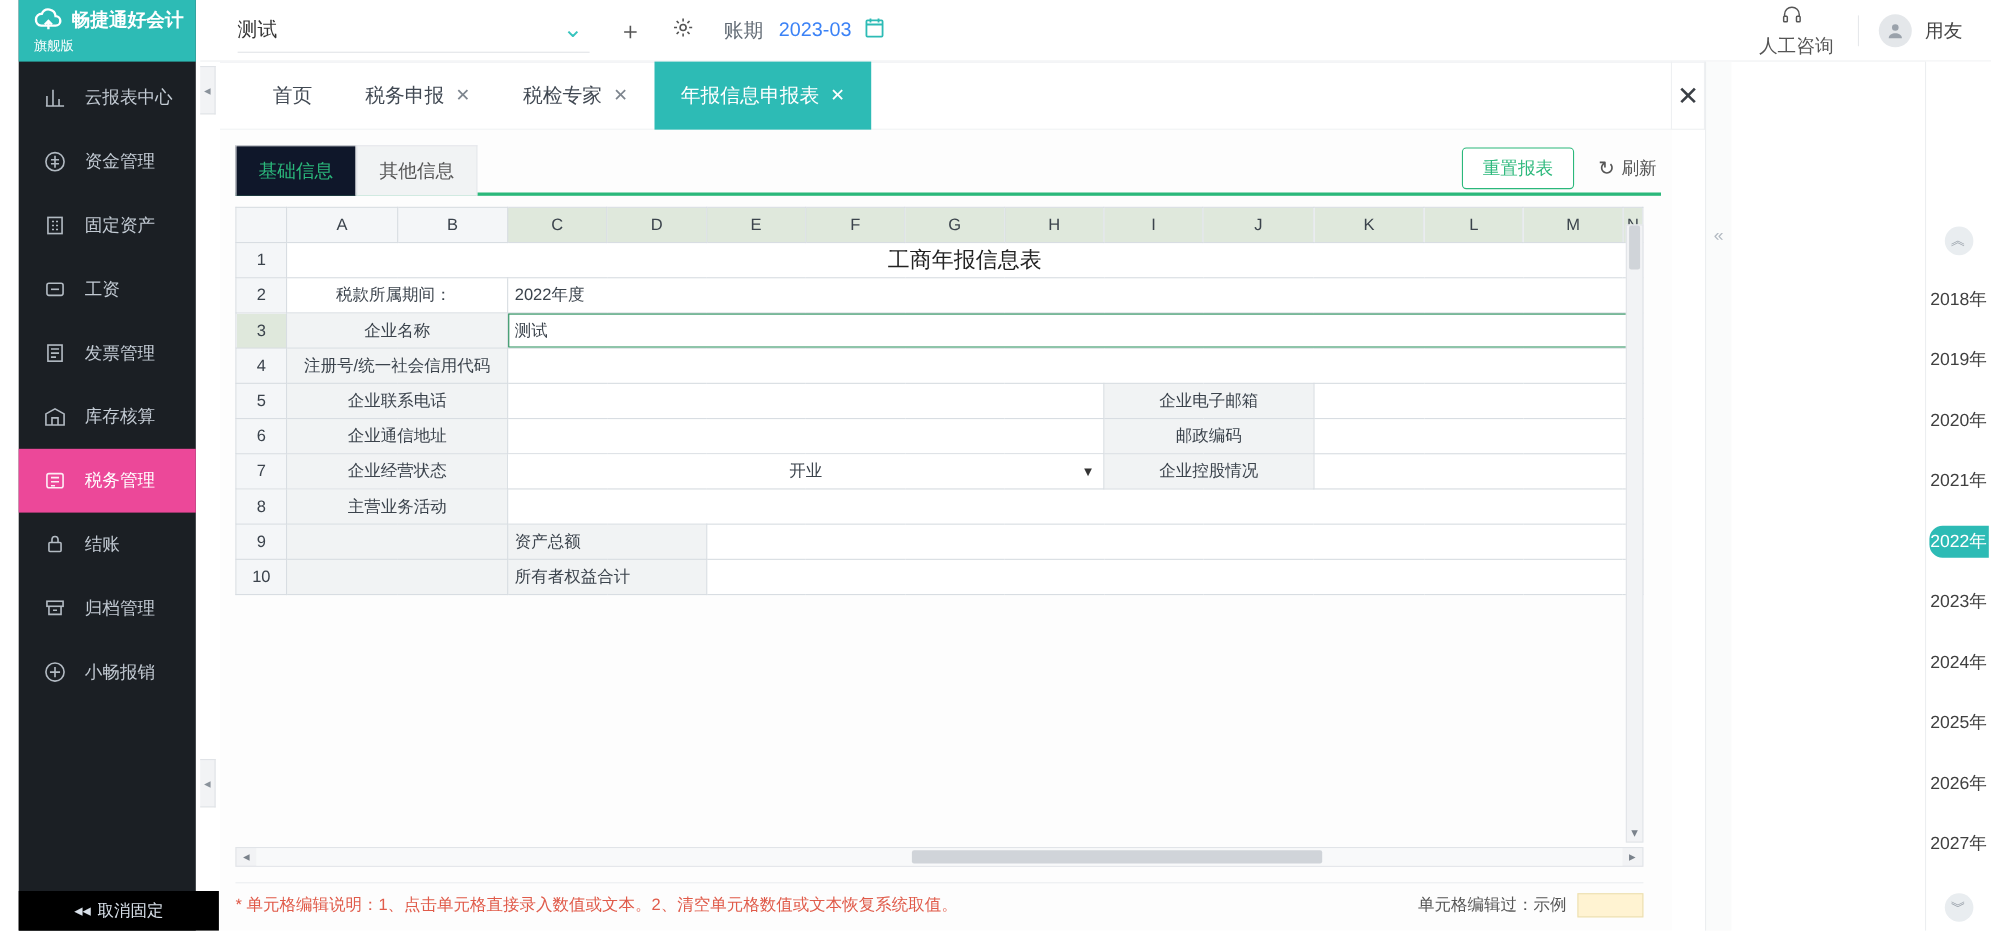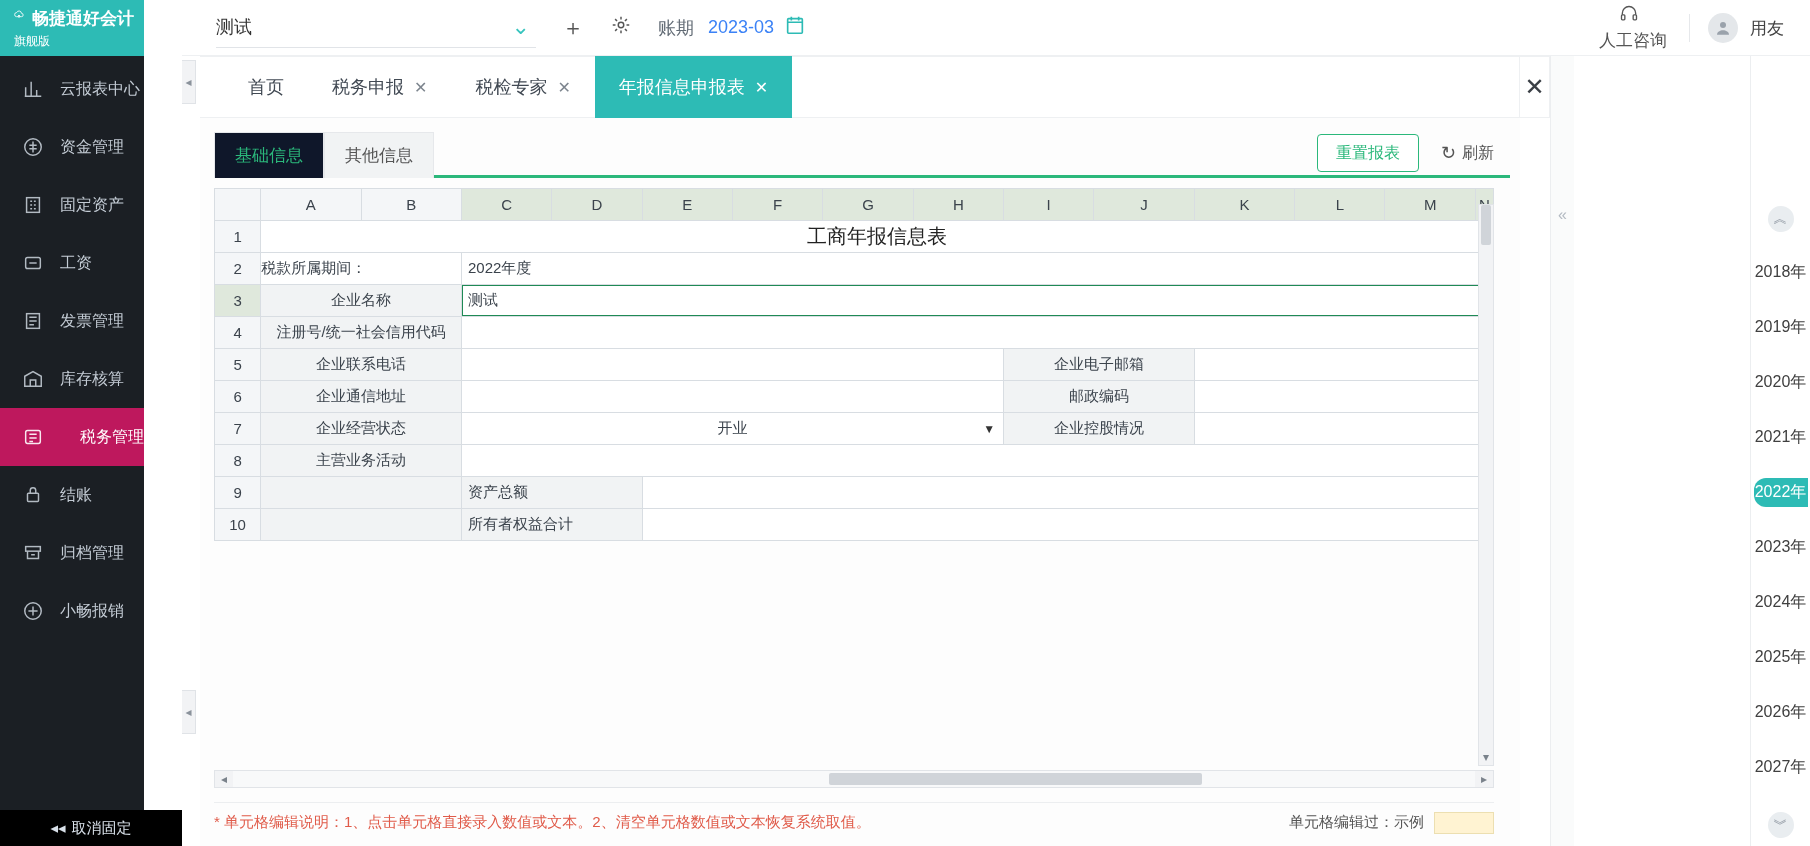--- a/index.html
+++ b/index.html
@@ -1,37 +1,37 @@
 <!DOCTYPE html>
 <html><head>
 <meta charset="utf-8">
 <style>
   * { box-sizing: border-box; margin: 0; padding: 0; font-family: "Microsoft YaHei", "PingFang SC", sans-serif; }
   html, body { width: 1810px; height: 846px; overflow: hidden; background: #fff; }
 
   
   .sidebar {
-    position: absolute; left: 0; top: 0; width: 144px; height: 846px;
+    position: absolute; left: 17px; top: 0; width: 161px; height: 846px;
     background: #1b1f24; color: #c9d2dc;
   }
   .brand-block {
     height: 56px; background: #2DBBB5; color: #fff;
     display: flex; align-items: flex-start; padding: 6px 10px 0 14px;
     position: relative;
   }
   .brand-logo { width: 26px; height: 26px; margin-right: 8px; }
   .brand-text { font-size: 17px; font-weight: 600; line-height: 26px; white-space: nowrap; }
   .brand-sub { position: absolute; left: 14px; bottom: 6px; font-size: 12px; font-weight: 400; }
 
   .menu { list-style: none; padding-top: 4px; }
   .menu li {
     height: 58px; display: flex; align-items: center;
     padding-left: 22px; font-size: 16px; color: #c3cbd4; cursor: pointer;
   }
-  .menu li.active { background: #be185d; color: #fff; gap: 20px; }
+  .menu li.active { background: #ec4899; color: #fff; }
   .menu li .mico { width: 22px; height: 22px; margin-right: 16px; opacity: .9; flex-shrink: 0; }
   .menu li .mico svg { width: 100%; height: 100%; }
 
   .sidebar-pin {
     position: absolute; left: 0; bottom: 0; width: 182px; height: 36px;
     background: #000; color: #d9e1ea; display: flex; align-items: center; justify-content: center;
     font-size: 15px;
   }
   .sidebar-pin .arr { margin-right: 6px; }
 
@@ -99,21 +99,21 @@
   }
 
   .sub-tabs { display: flex; border-bottom: 3px solid #2bb87b; height: 46px; position: relative; }
   .sub-tab {
     padding: 0 20px; height: 46px; display: flex; align-items: center;
     font-size: 17px; color: #555; cursor: pointer;
     border: 1px solid #e6e8eb; border-bottom: none;
   }
   .sub-tab.basic { color: #2bb87b; background: #0f172a; }
   .sub-tab.other { background: #f1f3f4; }
-  .sub-actions { position: absolute; right: 16px; top: 2px; display: flex; align-items: center; }
+  .sub-actions { position: absolute; right: 4px; top: 2px; display: flex; align-items: center; }
   .btn-reset {
     height: 38px; padding: 0 18px; border: 1px solid #2bb87b; color: #2bb87b;
     background: #fff; border-radius: 4px; font-size: 16px; margin-right: 22px; cursor: pointer;
   }
   .refresh { display: flex; align-items: center; color: #555; font-size: 16px; cursor: pointer; }
   .refresh .ricon { margin-right: 6px; font-size: 18px; }
 
   
   .sheet-wrap { position: absolute; left: 14px; right: 26px; top: 70px; bottom: 80px; }
   .sheet { border-collapse: collapse; table-layout: fixed; width: 100%; }
@@ -413,21 +413,21 @@
           <th class="sel">N</th>
         </tr>
       </thead>
       <tbody>
         <tr class="title-row">
           <th class="rowhdr">1</th>
           <td colspan="14">工商年报信息表</td>
         </tr>
         <tr>
           <th class="rowhdr">2</th>
-          <td colspan="2" style="text-align:left;padding-right:6px">税款所属期间：</td>
+          <td colspan="2" style="text-align:center;padding-right:6px">税款所属期间：</td>
           <td colspan="12" class="left-txt">2022年度</td>
         </tr>
         <tr>
           <th class="rowhdr sel">3</th>
           <td colspan="2" class="lblcell">企业名称</td>
           <td colspan="12" class="left-txt sel-cell">测试</td>
         </tr>
         <tr>
           <th class="rowhdr">4</th>
           <td colspan="2" class="lblcell">注册号/统一社会信用代码</td>

